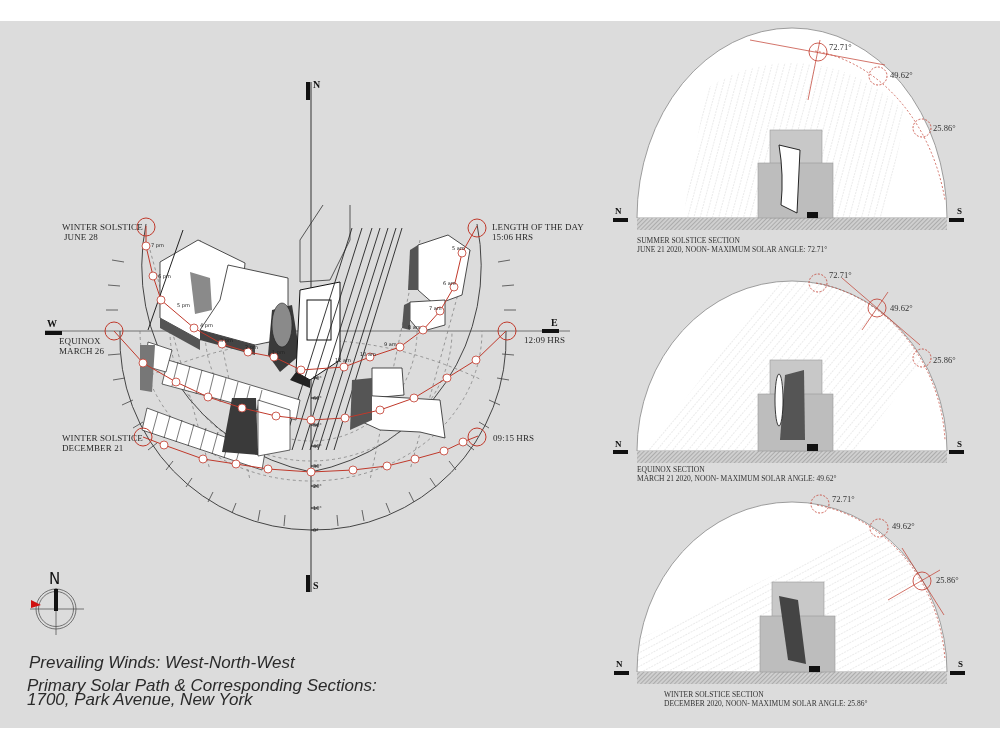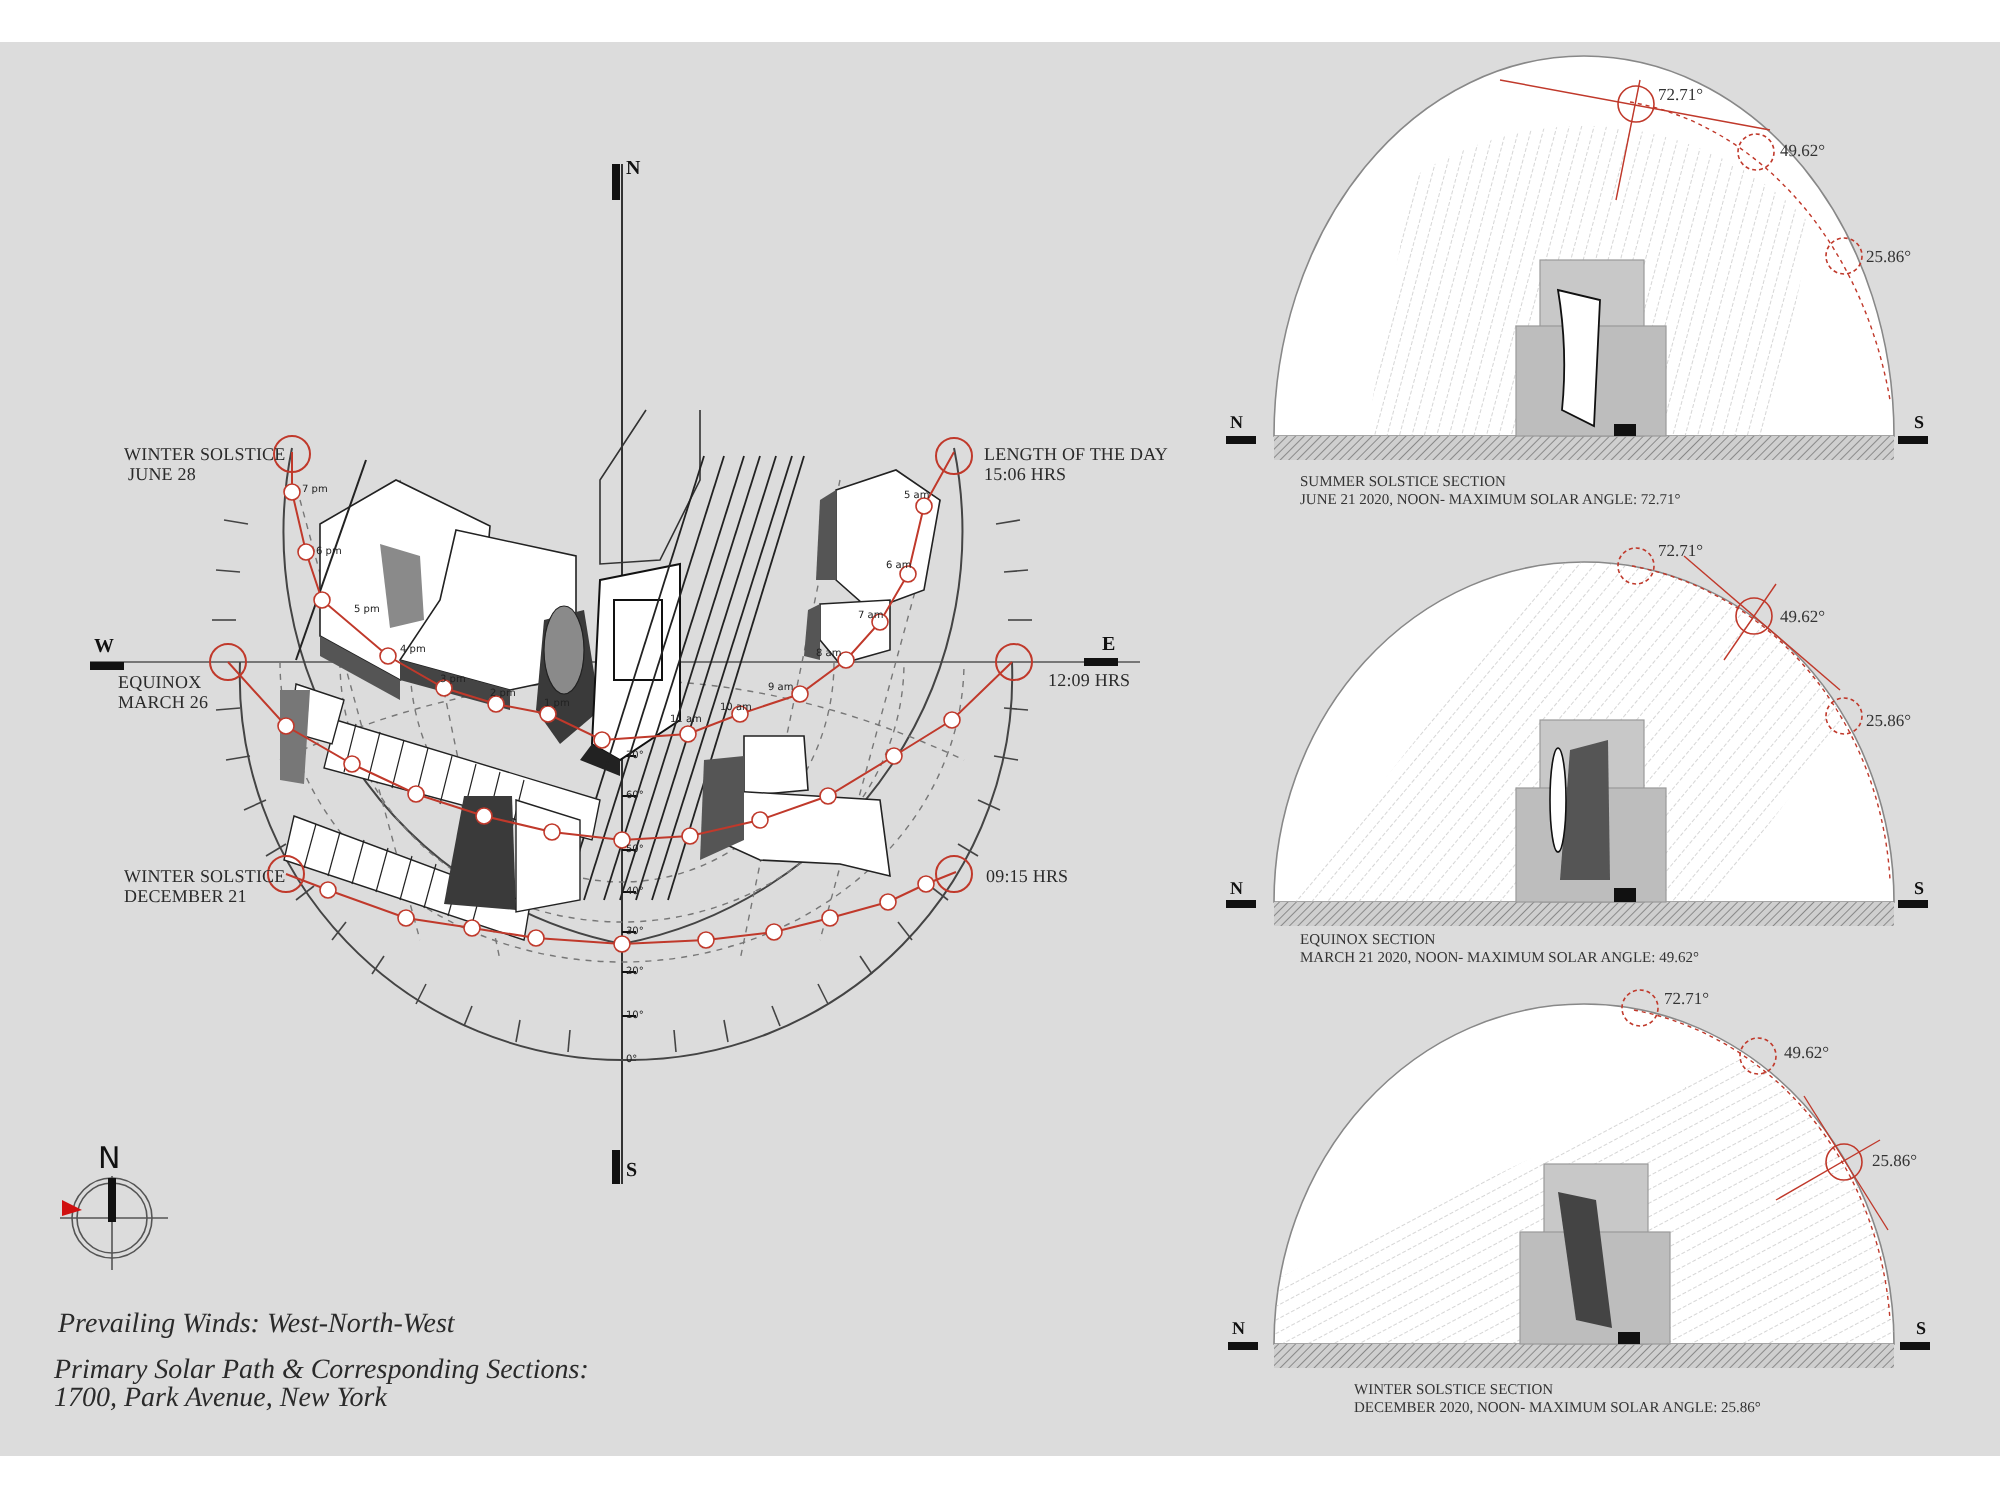--- a/index.html
+++ b/index.html
@@ -1,23 +1,23 @@
 <!DOCTYPE html>
 <html><head>
 <meta charset="utf-8">
 <style>
   html,body{margin:0;padding:0;background:#ffffff;}
   body{width:1000px;height:750px;position:relative;overflow:hidden;font-family:"DejaVu Serif",serif;}
   .sheet{position:absolute;left:0;top:21px;width:1000px;height:707px;background:#dcdcdc;}
   svg{position:absolute;left:0;top:0;}
   .lbl{position:absolute;font-family:"Liberation Serif","DejaVu Serif",serif;color:#2a2a2a;font-size:9px;line-height:10px;letter-spacing:0.1px;white-space:nowrap;}
   .dir{position:absolute;font-family:"Liberation Serif",serif;font-weight:bold;font-size:10px;color:#111;}
-  .ital{position:absolute;font-family:Liberation Serif, serif;font-style:italic;color:#2a2a2a;font-size:14px;line-height:16px;white-space:nowrap;}
+  .ital{position:absolute;font-family:Liberation Sans, sans-serif;font-style:italic;color:#2a2a2a;font-size:17px;line-height:16px;white-space:nowrap;}
   .ang{position:absolute;font-family:"Liberation Serif",serif;font-size:8.5px;color:#333;}
-  .sectlbl{position:absolute;font-family:"Liberation Serif",serif;font-size:7.5px;line-height:9px;color:#333;white-space:nowrap;margin-left:13px;}
+  .sectlbl{position:absolute;font-family:"Liberation Serif",serif;font-size:7.5px;line-height:9px;color:#333;white-space:nowrap;}
 </style>
 </head>
 <body>
 
 <div class="sheet"></div>
 
 <svg width="1000" height="750" viewBox="0 0 1000 750">
   <defs>
     <pattern id="hatchV" width="6" height="6" patternUnits="userSpaceOnUse" patternTransform="rotate(15)">
       <line x1="0" y1="0" x2="0" y2="6" stroke="#bbb" stroke-width="0.6" stroke-dasharray="2 1"></line>

